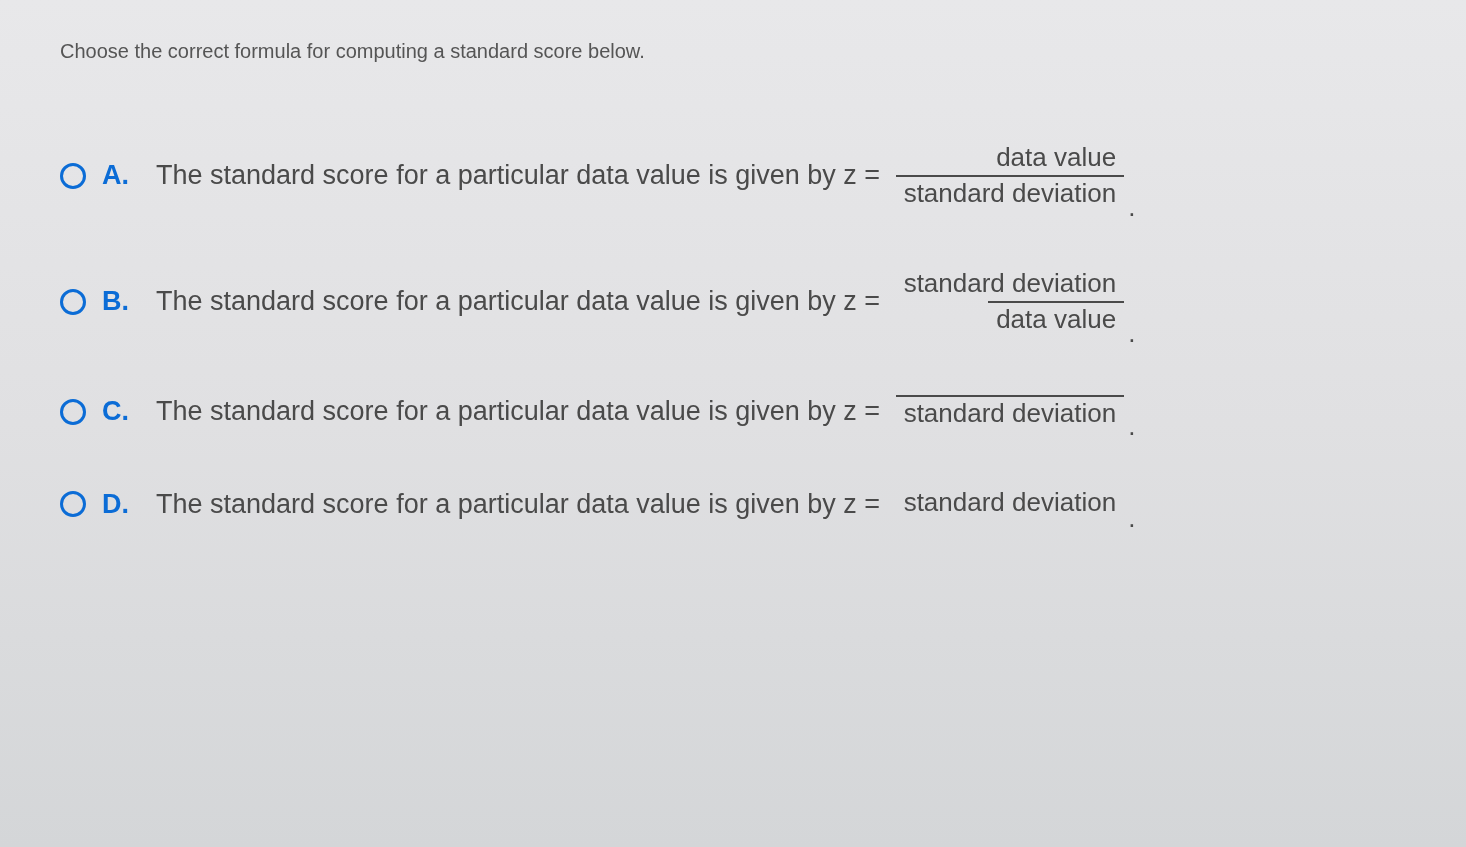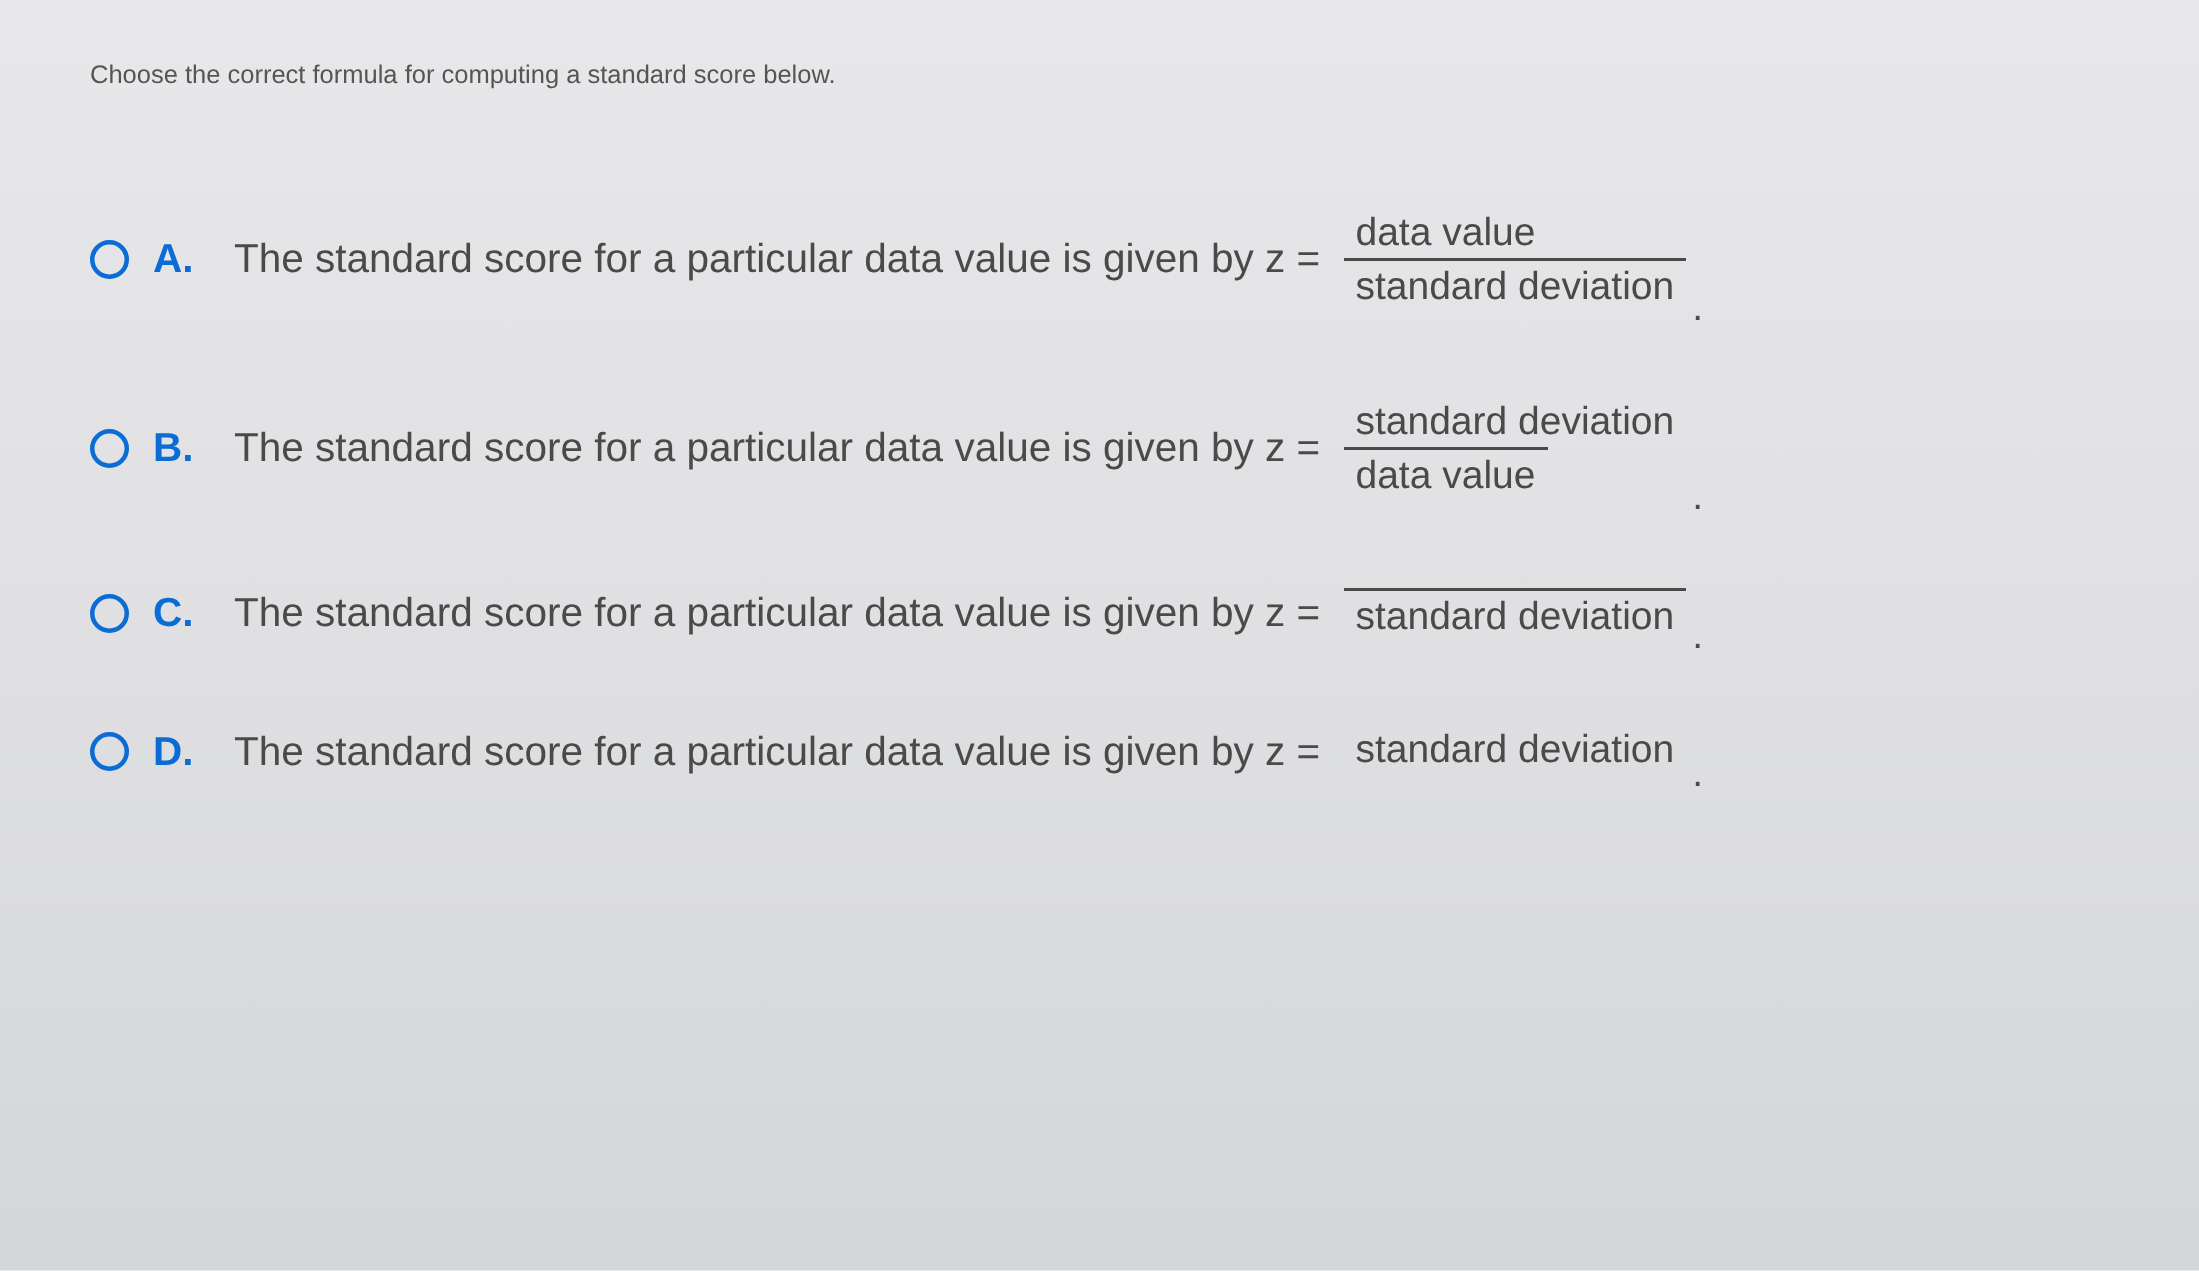--- a/index.html
+++ b/index.html
@@ -9,21 +9,21 @@
     }
     body {
       width: 1466px;
       height: 847px;
       background: linear-gradient(to bottom, #e8e8ea 0%, #e0e0e2 50%, #d4d6d8 100%);
       font-family: Arial, Helvetica, sans-serif;
       padding: 40px 60px;
       color: #4a4a4a;
     }
     .question-prompt {
-      font-size: 17px;
+      font-size: 20px;
       color: #555;
       margin-bottom: 80px;
     }
     .options {
       display: flex;
       flex-direction: column;
       gap: 60px;
     }
     .option-row {
       display: flex;
@@ -50,21 +50,21 @@
       display: flex;
       align-items: center;
       flex-wrap: wrap;
     }
     .text-part {
       white-space: pre;
     }
     .fraction {
       display: inline-flex;
       flex-direction: column;
-      align-items: flex-start;
+      align-items: flex-end;
       margin-left: 8px;
       vertical-align: middle;
       font-size: 26px;
       line-height: 1.15;
     }
     .fraction .numerator {
       padding: 0 8px 2px 8px;
     }
     .fraction .denominator {
       border-top: 2px solid #4a4a4a;

